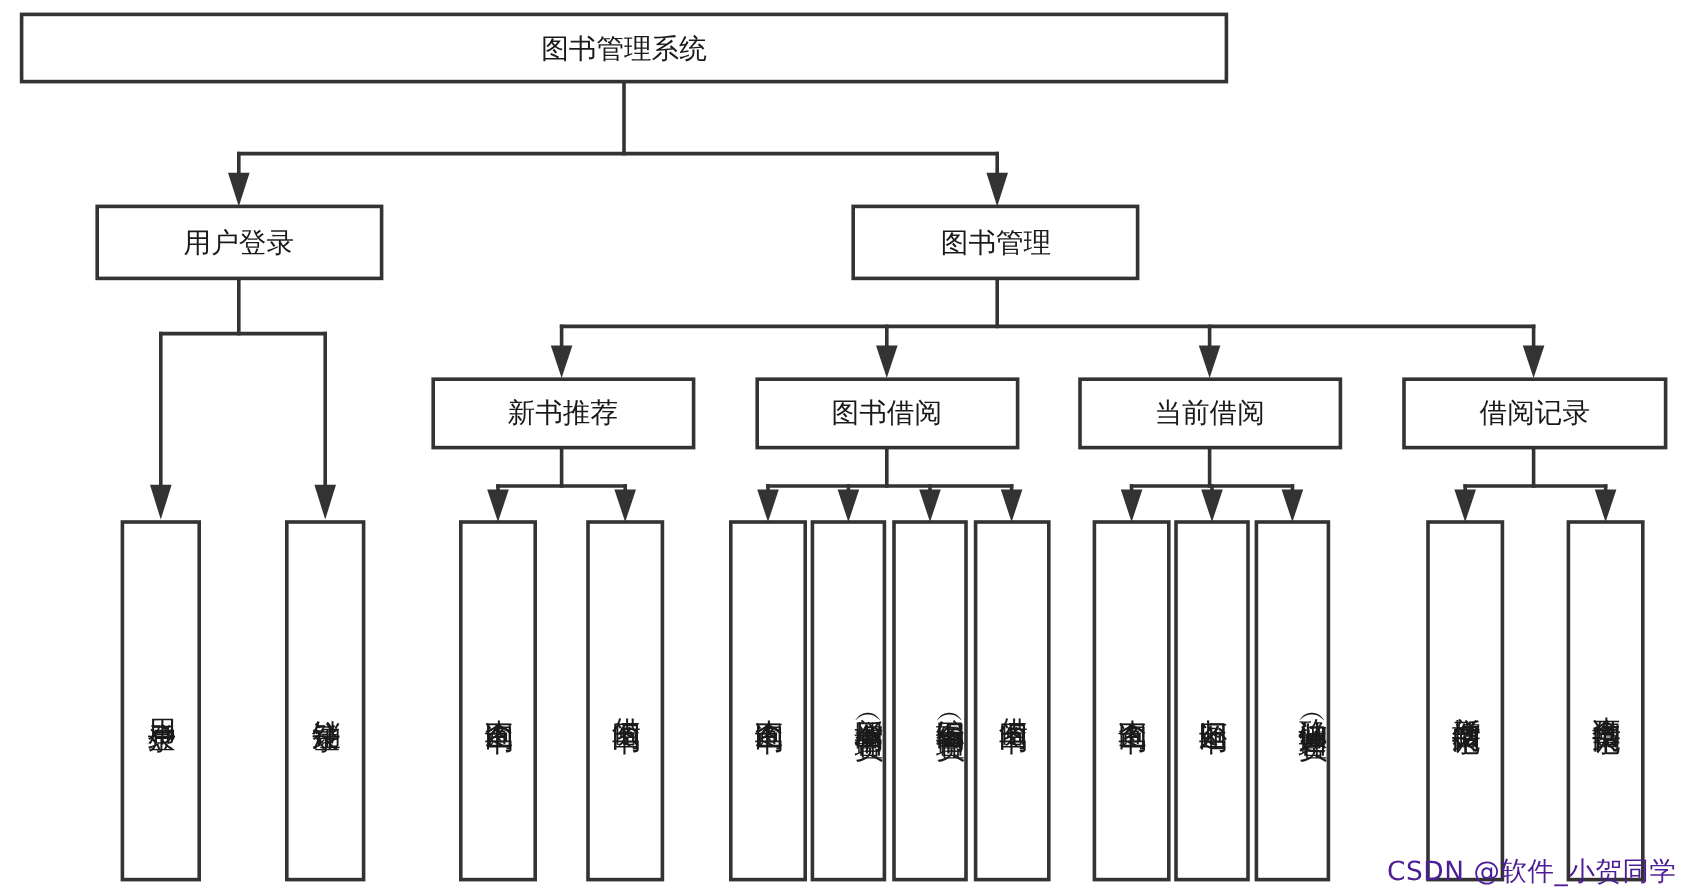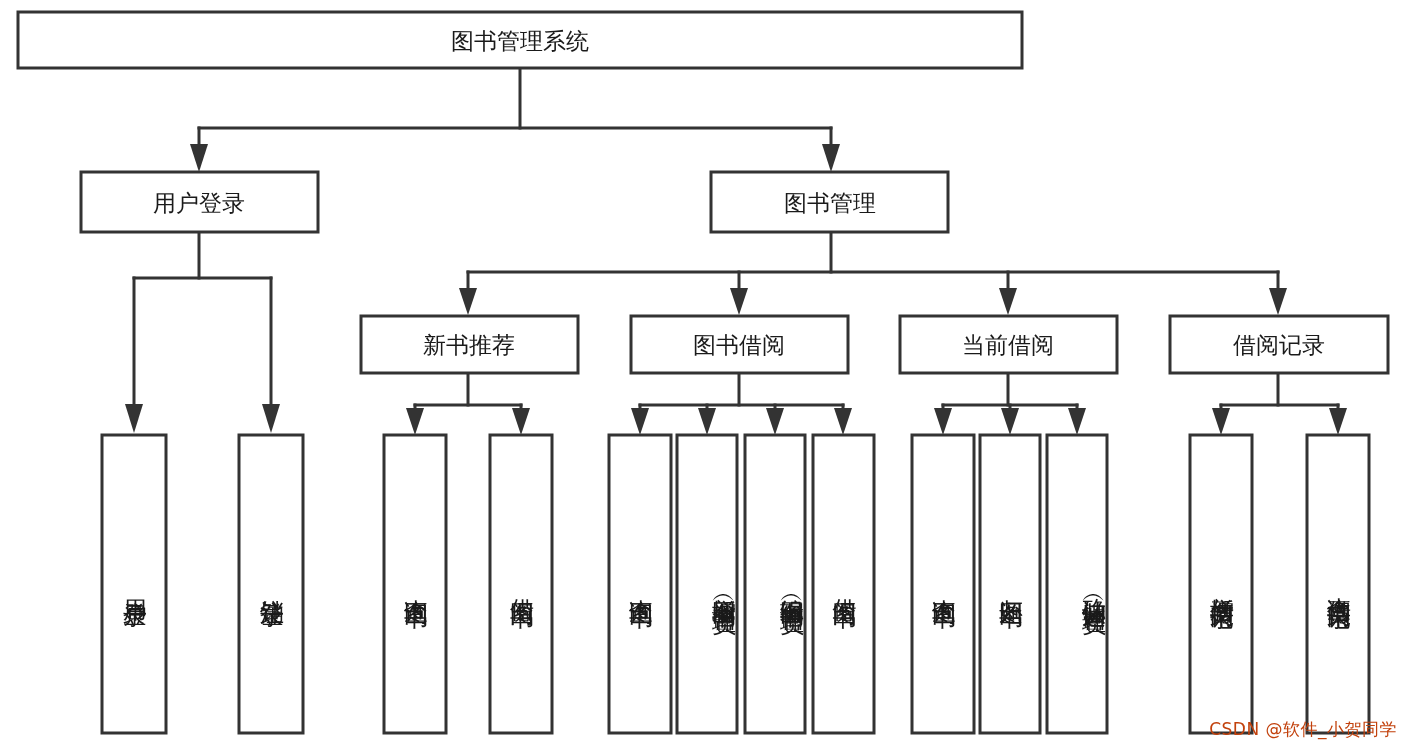--- a/index.html
+++ b/index.html
@@ -58,22 +58,22 @@
     justify-content: center;
     white-space: nowrap;
     pointer-events: none;
     user-select: none;
   }
   .watermark {
     position: absolute;
     right: 8px;
     bottom: 6px;
     font-family: "DejaVu Sans", "Liberation Sans", sans-serif;
-    font-size: 17px;
-    color: #c2410c;
+    font-size: 22px;
+    color: #4c1d95;
     letter-spacing: 0.5px;
     white-space: nowrap;
     margin-left: 24px;
   }
 </style>
 </head>
 <body>
 
 <div id="canvas-wrap">
 

